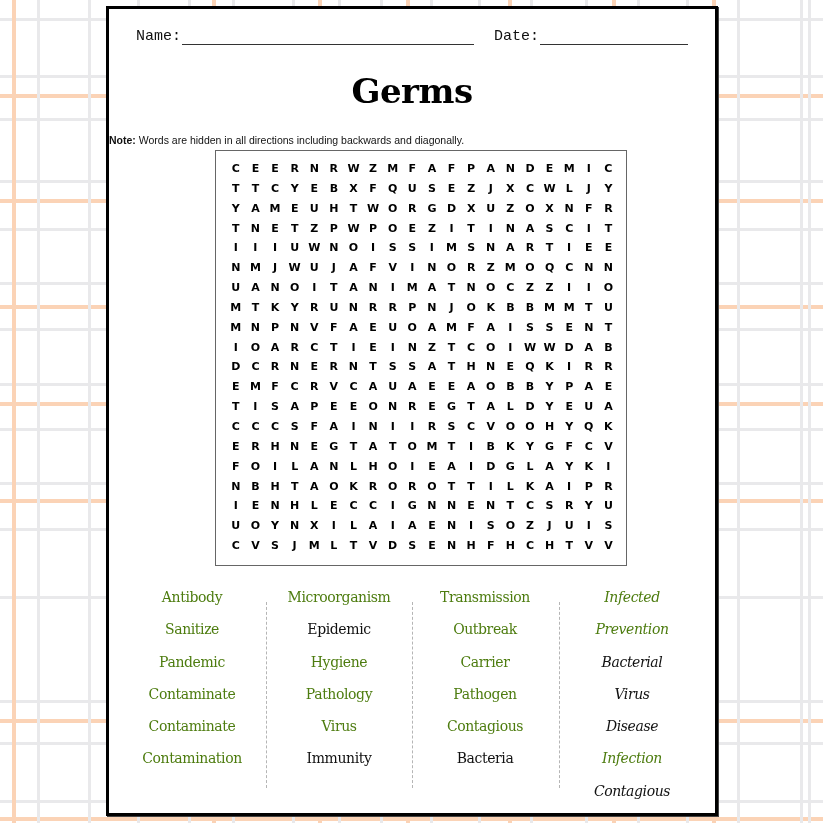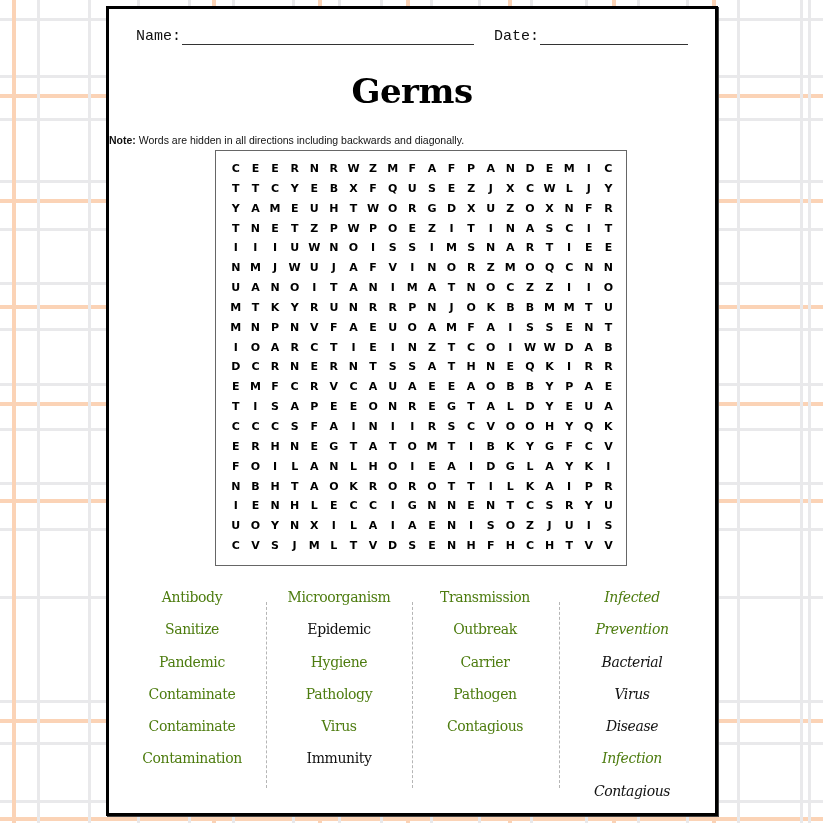--- a/index.html
+++ b/index.html
@@ -640,20 +640,21 @@
         <div class="word">Pathology</div>
         <div class="word">Virus</div>
         <div class="word dark">Immunity</div>
       </div>
       <div class="word-col" style="left: 303px;">
         <div class="word">Transmission</div>
         <div class="word">Outbreak</div>
         <div class="word">Carrier</div>
         <div class="word">Pathogen</div>
         <div class="word">Contagious</div>
+        <div class="word dark">Bacteria</div>
       </div>
       <div class="word-col" style="left: 450px; font-style: italic;">
         <div class="word">Infected</div>
         <div class="word">Prevention</div>
         <div class="word dark">Bacterial</div>
         <div class="word dark">Virus</div>
         <div class="word dark">Disease</div>
         <div class="word">Infection</div>
         <div class="word dark">Contagious</div>
       </div>

